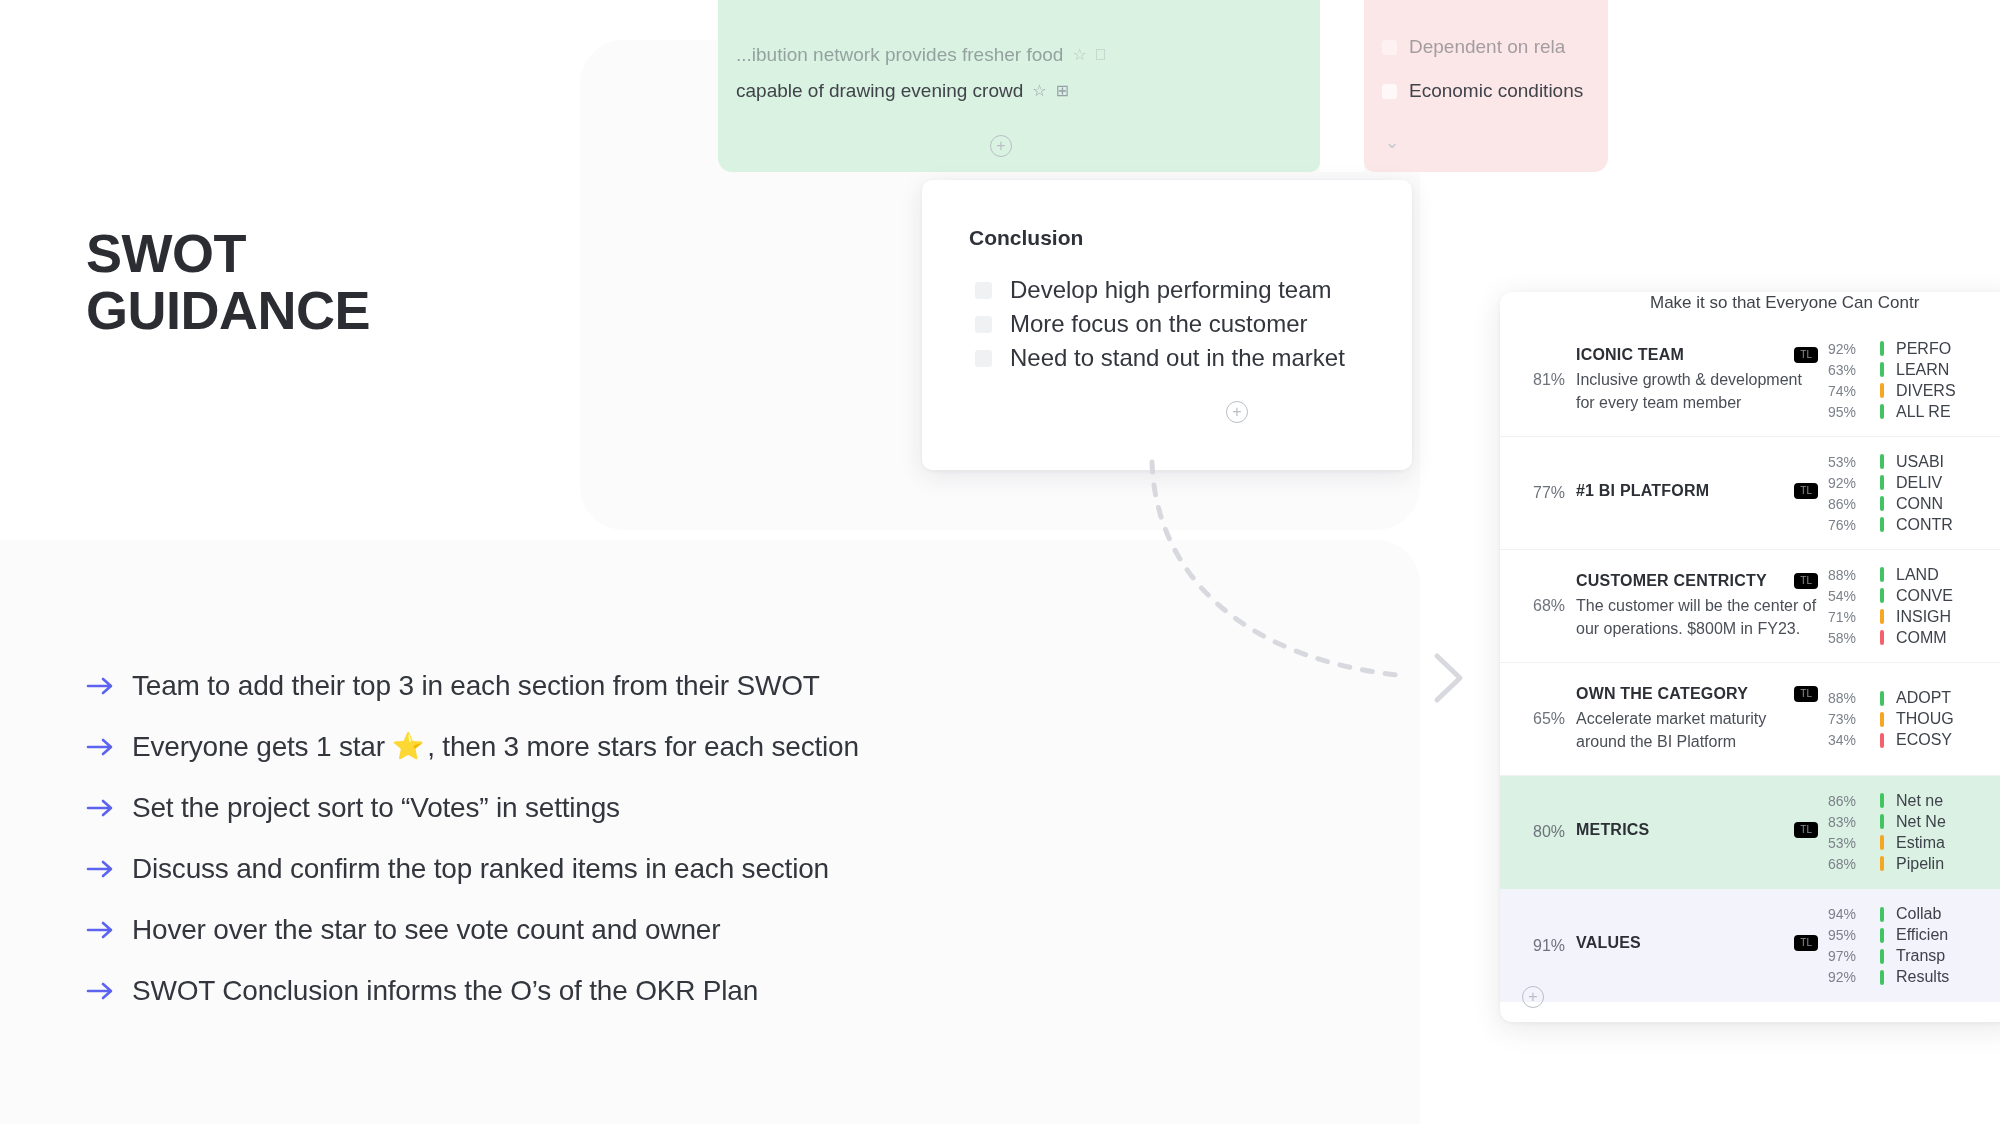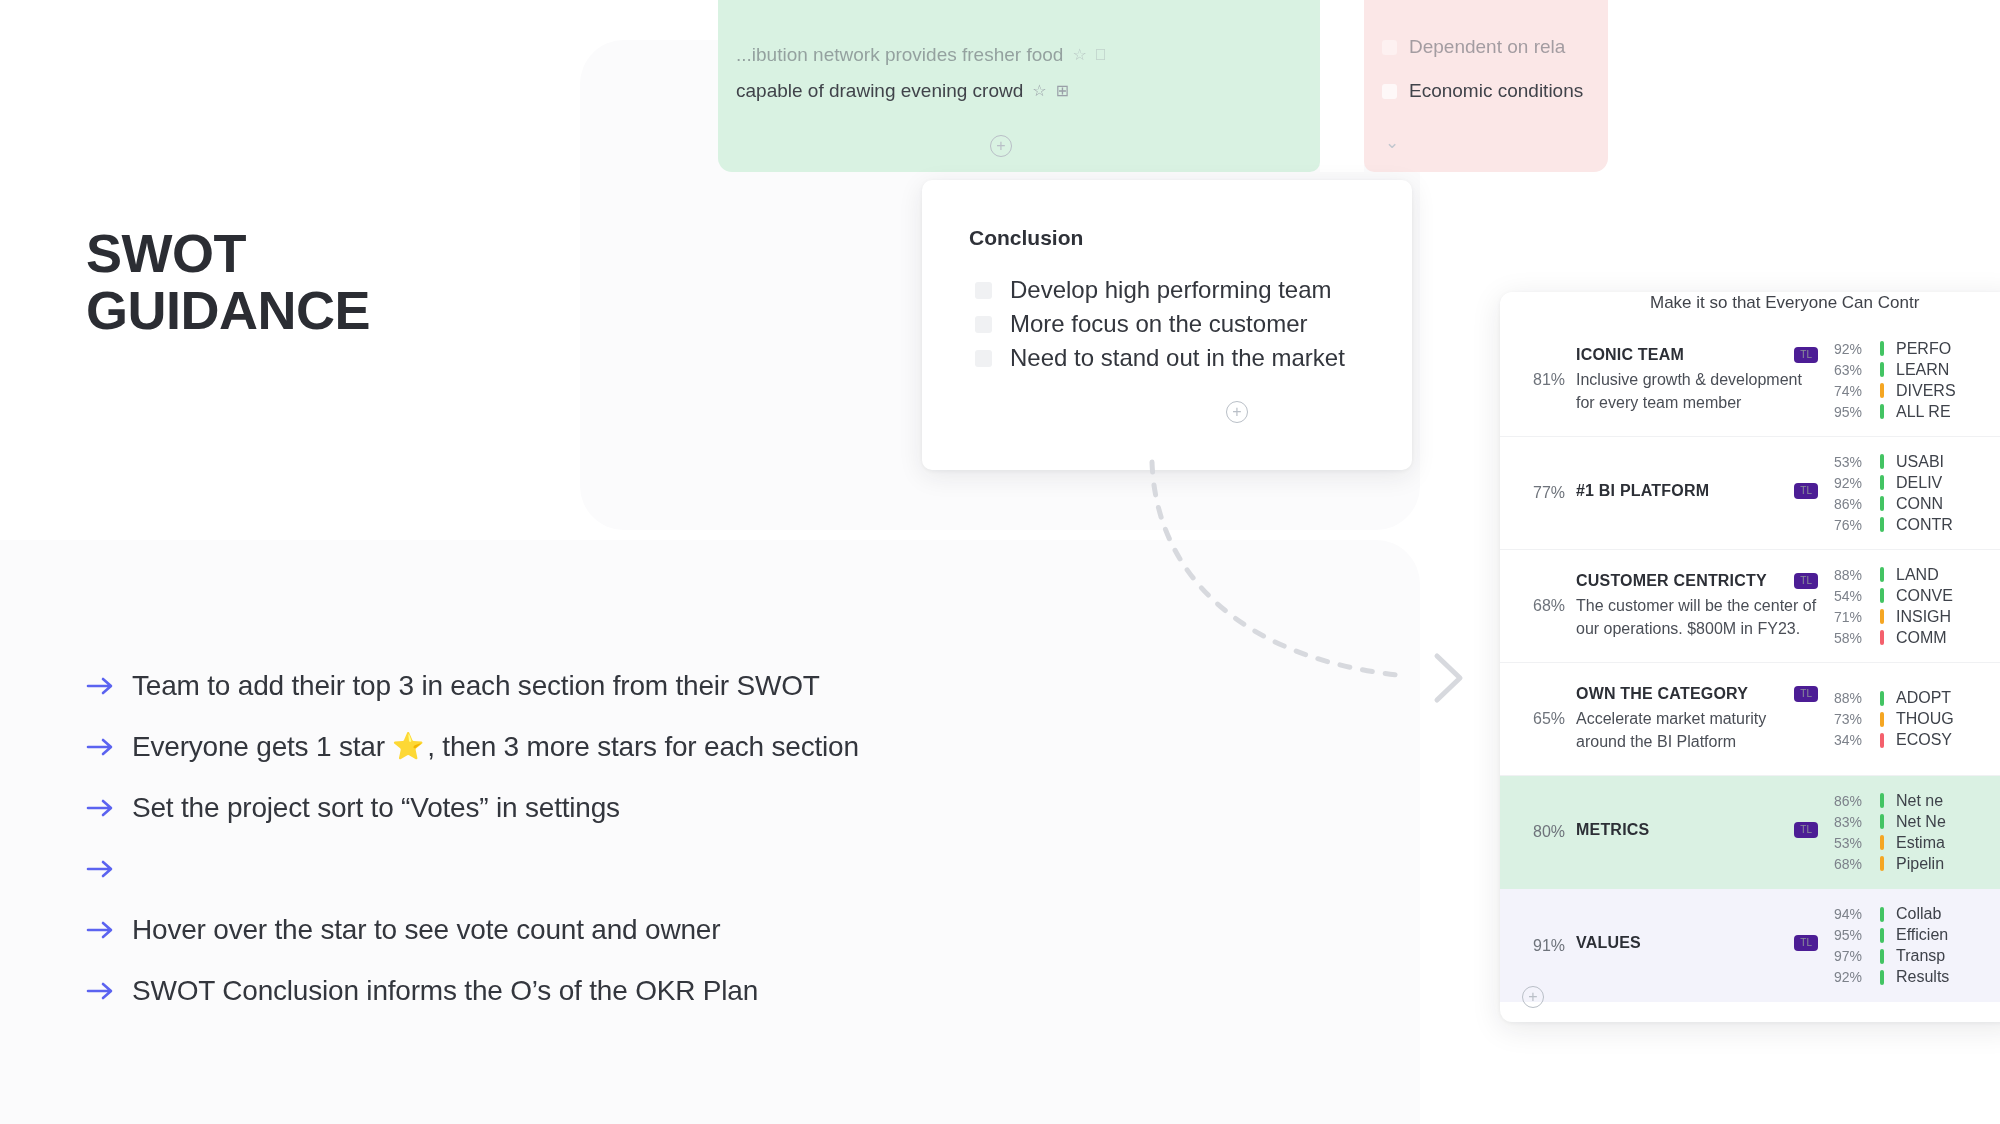--- a/index.html
+++ b/index.html
@@ -125,27 +125,27 @@
   .okr-pct {
     width: 54px; flex: 0 0 54px; font-size: 16px; color: #6e737b; text-align: center;
   }
   .okr-mid { flex: 0 0 252px; width: 252px; padding-right: 10px; }
   .okr-name-line { display: flex; align-items: center; margin-bottom: 5px; justify-content: space-between; }
   .okr-name {
     font-size: 16px; font-weight: bold; color: #2c2f36;
     letter-spacing: .2px; white-space: nowrap;
   }
   .tl-badge {
-    margin-left: 10px; background: #4c1d95; color: #8b9098;
+    margin-left: 10px; background: #000000; color: #8b9098;
     font-size: 10px; padding: 3px 6px; border-radius: 4px; line-height: 1;
   }
   .okr-desc { font-size: 16px; color: #4a4e56; line-height: 1.38; }
   .okr-krs { flex: 1 1 auto; min-width: 0; overflow: hidden; }
   .kr-row { display: flex; align-items: center; height: 21px; white-space: nowrap; }
-  .kr-pct { font-size: 14px; color: #7c818a; width: 40px; flex: 0 0 40px; text-align: center; }
+  .kr-pct { font-size: 14px; color: #7c818a; width: 40px; flex: 0 0 40px; text-align: left; }
   .kr-bar { width: 4px; height: 15px; border-radius: 2px; margin: 0 12px; flex: 0 0 4px; }
   .kr-label { font-size: 16px; color: #3e424a; }
   .kr-label.lower { text-transform: none; }
   .okr-foot { position: absolute; left: 22px; bottom: 14px; }
 </style>
 </head>
 <body>
 
 <div id="stage">
 
@@ -437,20 +437,21 @@
       </span>
       <span class="bullet-text">Set the project sort to “Votes” in settings</span>
     </div>
 
     <div class="bullet-row">
       <span class="bullet-arrow">
         <svg width="30" height="20" viewBox="0 0 30 20">
             <path d="M2 10 H24 M17 3 L25 10 L17 17" fill="none" stroke="#5b63f0" stroke-width="2.6" stroke-linecap="round" stroke-linejoin="round"></path>
           </svg>
       </span>
+      <span class="bullet-text">Discuss and confirm the top ranked items in each section</span>
     </div>
 
     <div class="bullet-row">
       <span class="bullet-arrow">
         <svg width="30" height="20" viewBox="0 0 30 20">
             <path d="M2 10 H24 M17 3 L25 10 L17 17" fill="none" stroke="#5b63f0" stroke-width="2.6" stroke-linecap="round" stroke-linejoin="round"></path>
           </svg>
       </span>
       <span class="bullet-text">Hover over the star to see vote count and owner</span>
     </div>

